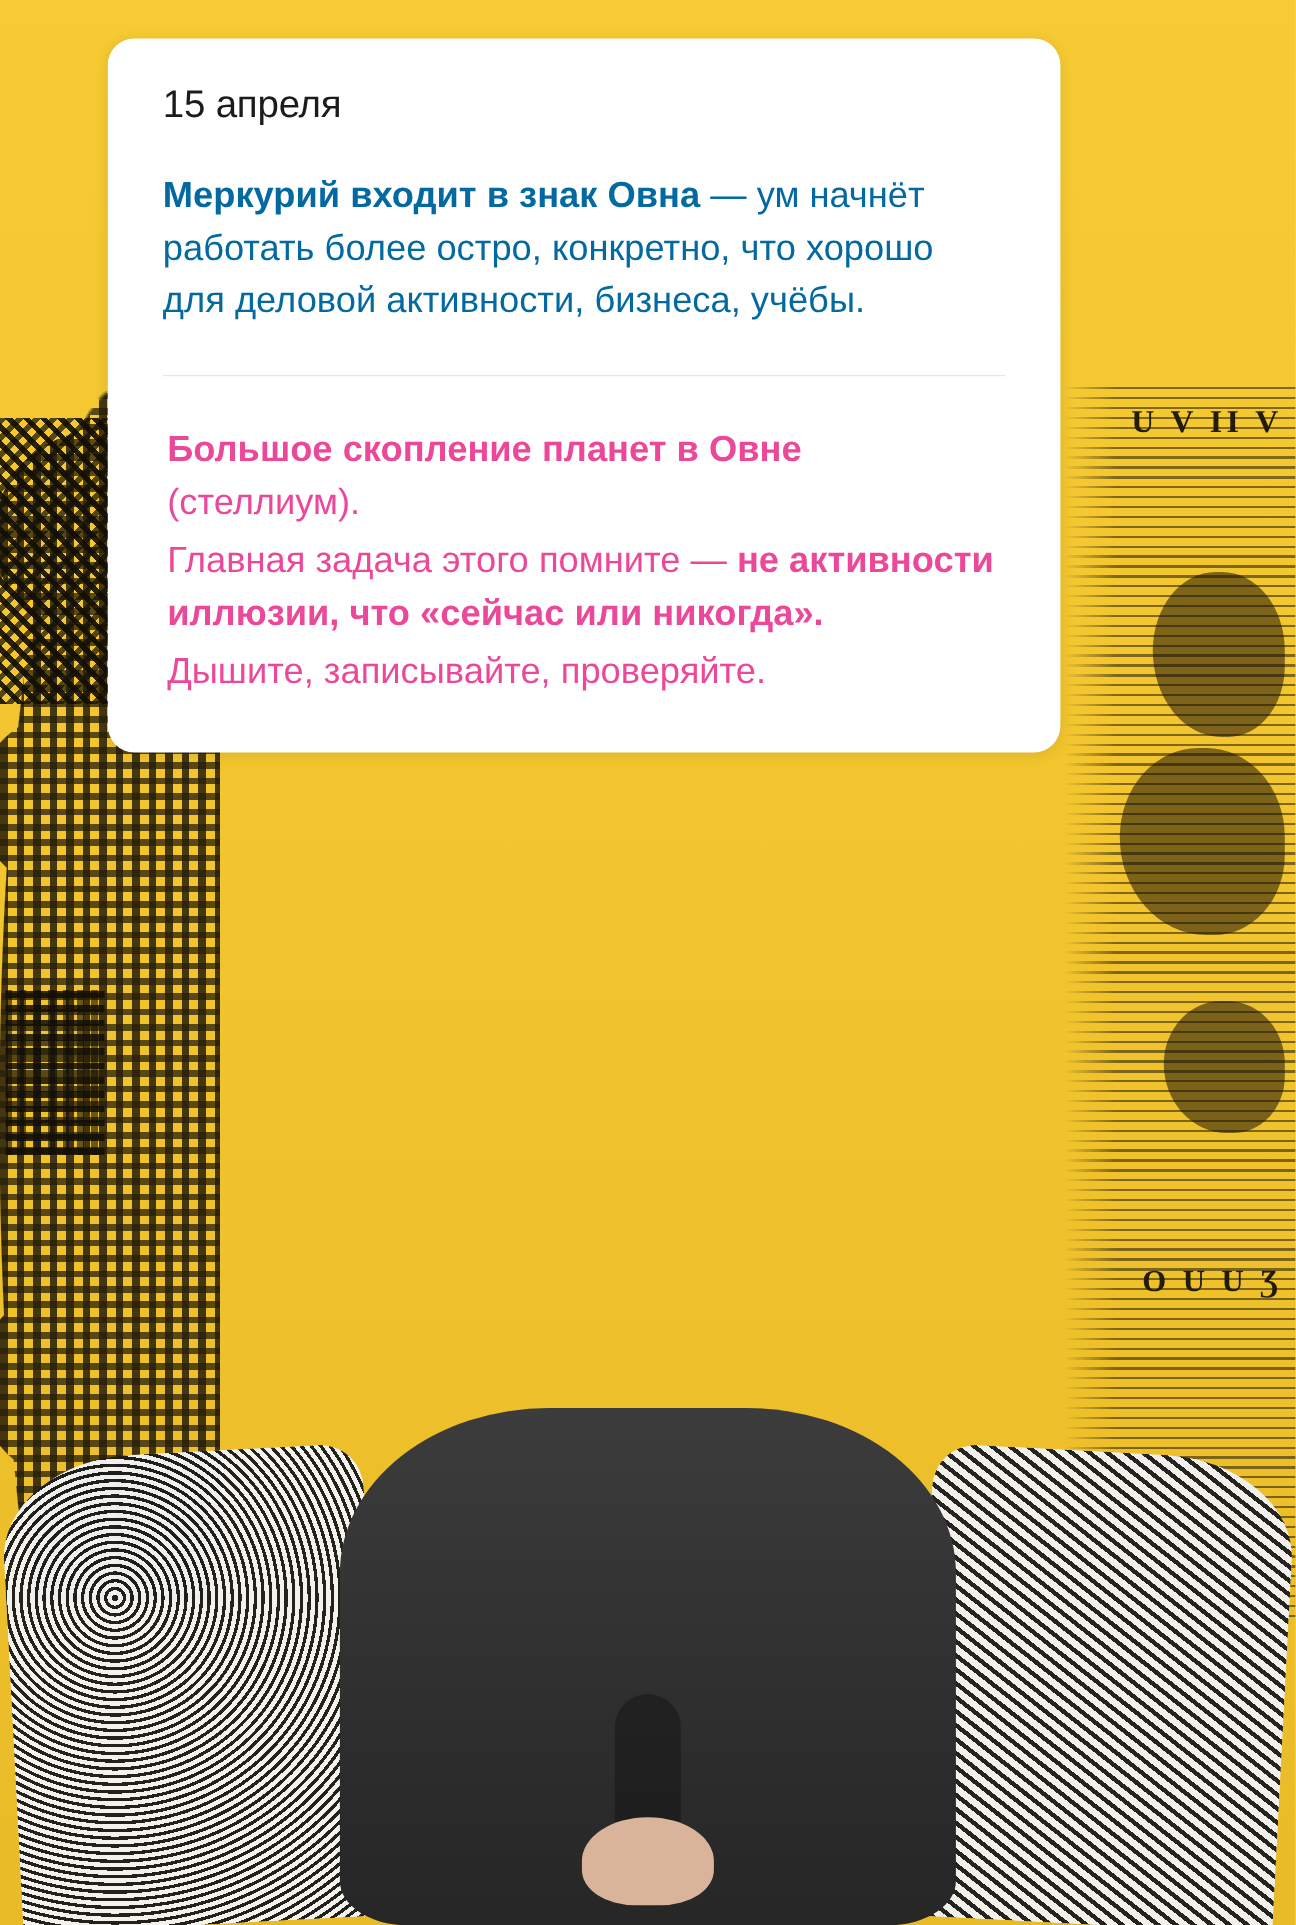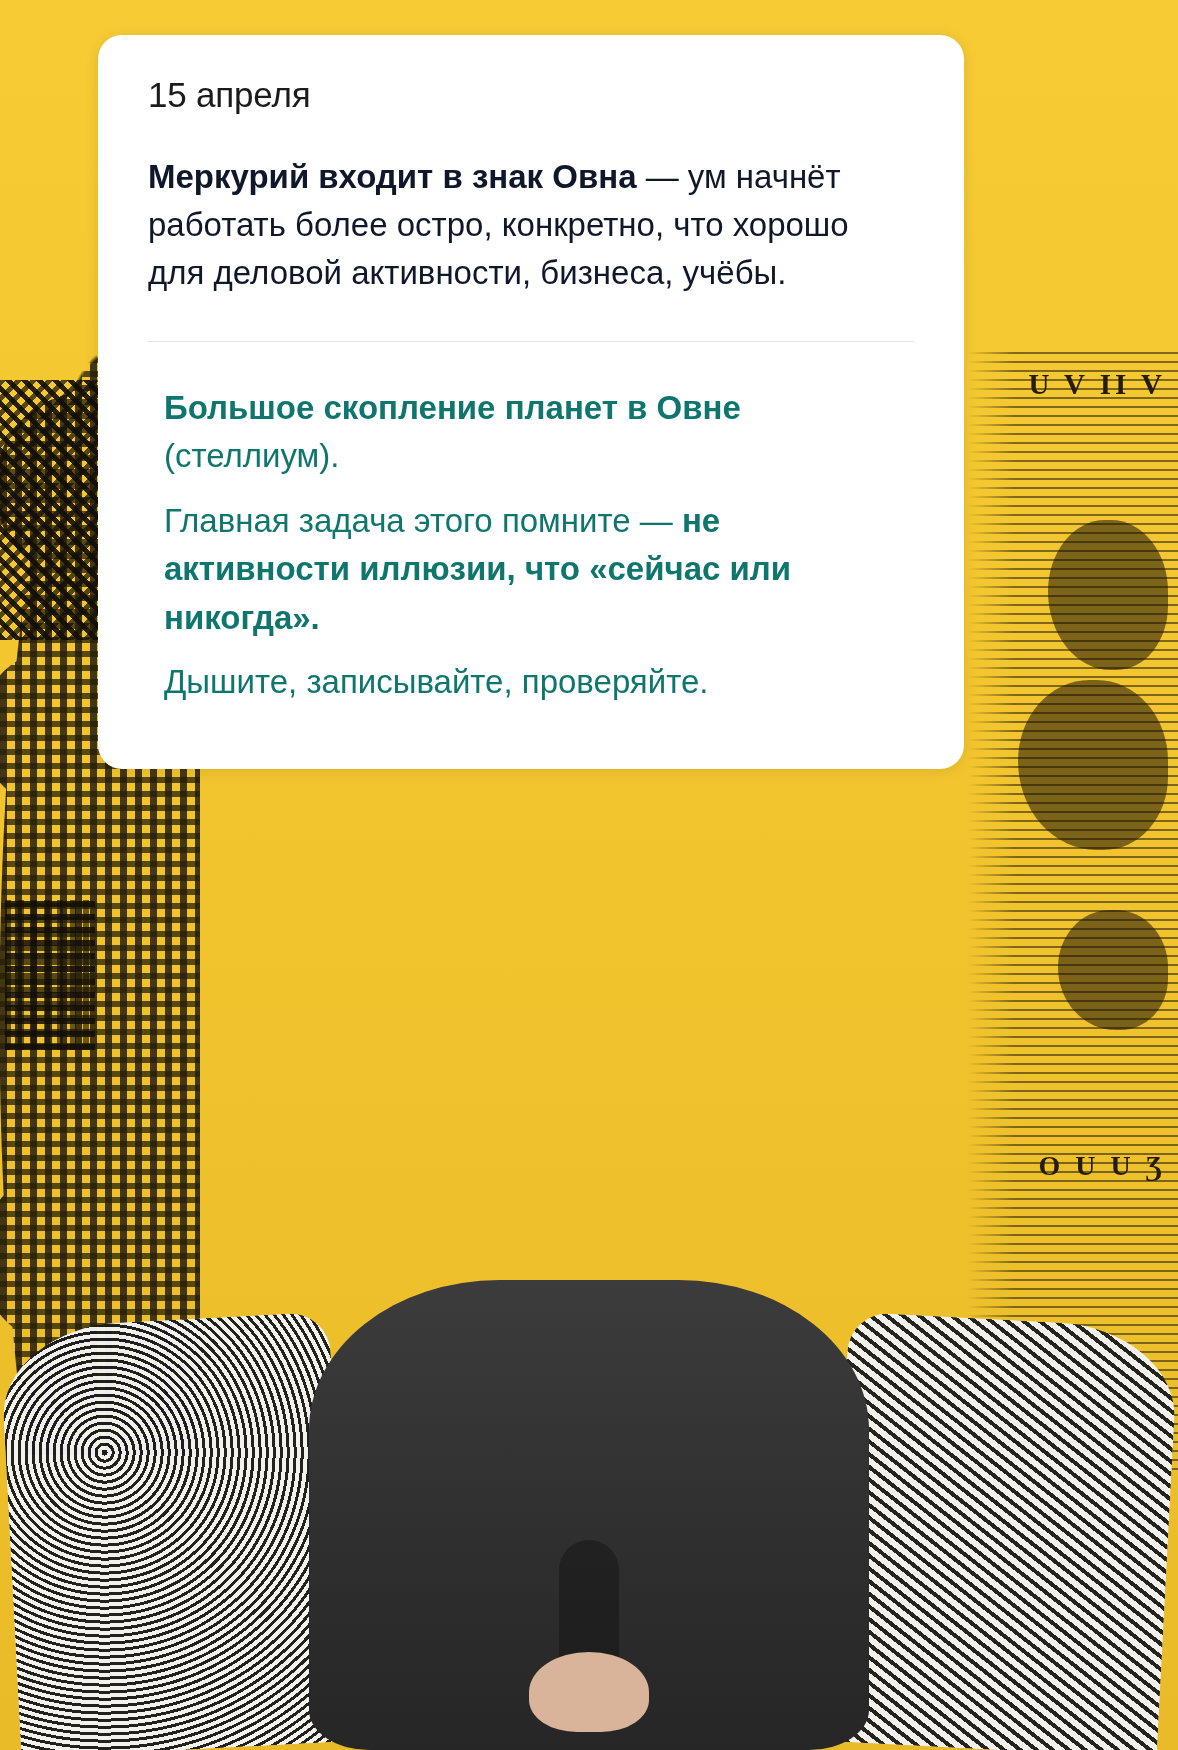--- a/index.html
+++ b/index.html
@@ -186,43 +186,43 @@
     font-size: 35px;
     font-weight: normal;
     color: #1b1b1b;
     letter-spacing: -0.2px;
     margin: 0 0 38px 0;
   }
 
   .para {
     font-size: 33px;
     line-height: 1.45;
-    color: #0f172a;
+    color: #0369a1;
     margin: 0;
   }
   .para .b { font-weight: bold; }
 
   .divider {
     height: 1px;
     background: #e3e3e3;
     margin: 44px 0 42px 0;
   }
 
   .block2-date {
     font-size: 35px;
     font-weight: bold;
     color: #1b1b1b;
     margin: 0 0 36px 0;
   }
 
   .line {
     font-size: 33px;
     line-height: 1.47;
-    color: #0f766e;
-    margin: 16px;
+    color: #ec4899;
+    margin: 4px;
   }
   .line.tight { margin-top: 0; }
   .strong { font-weight: bold; }
 </style>
 </head>
 <body>
 
 <div class="screen">
 
   <div class="bg-photo">

